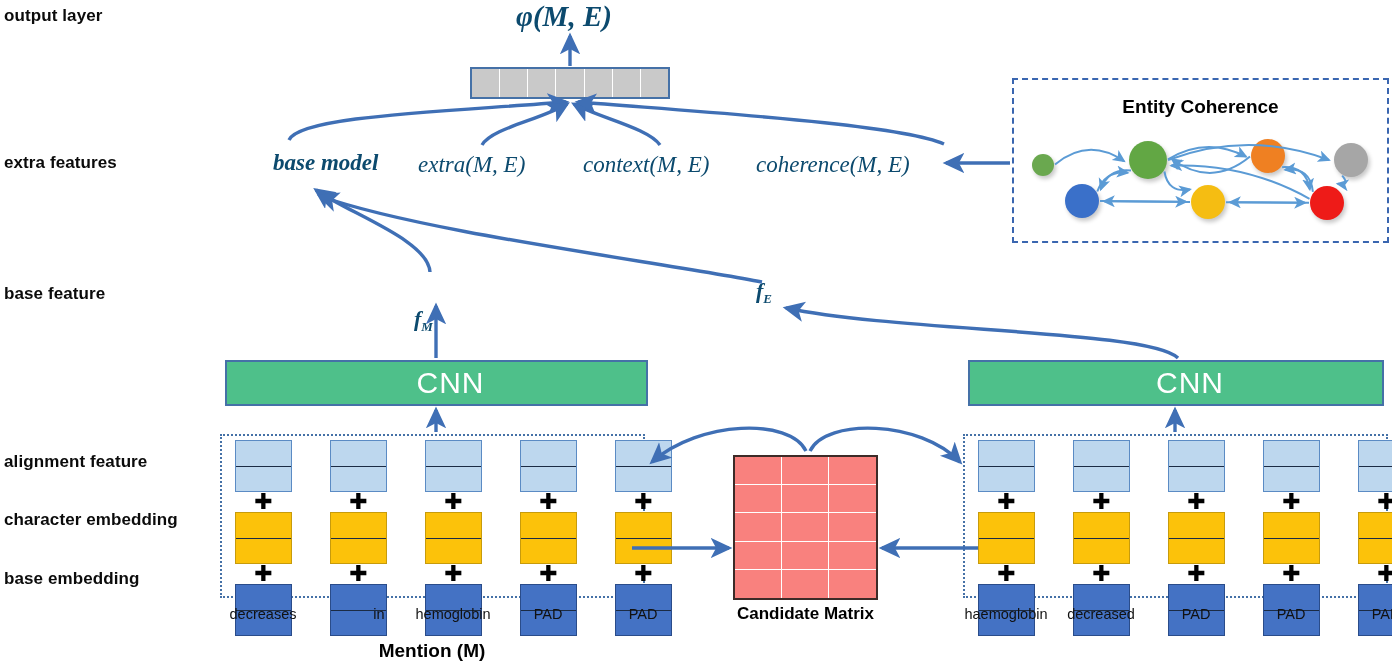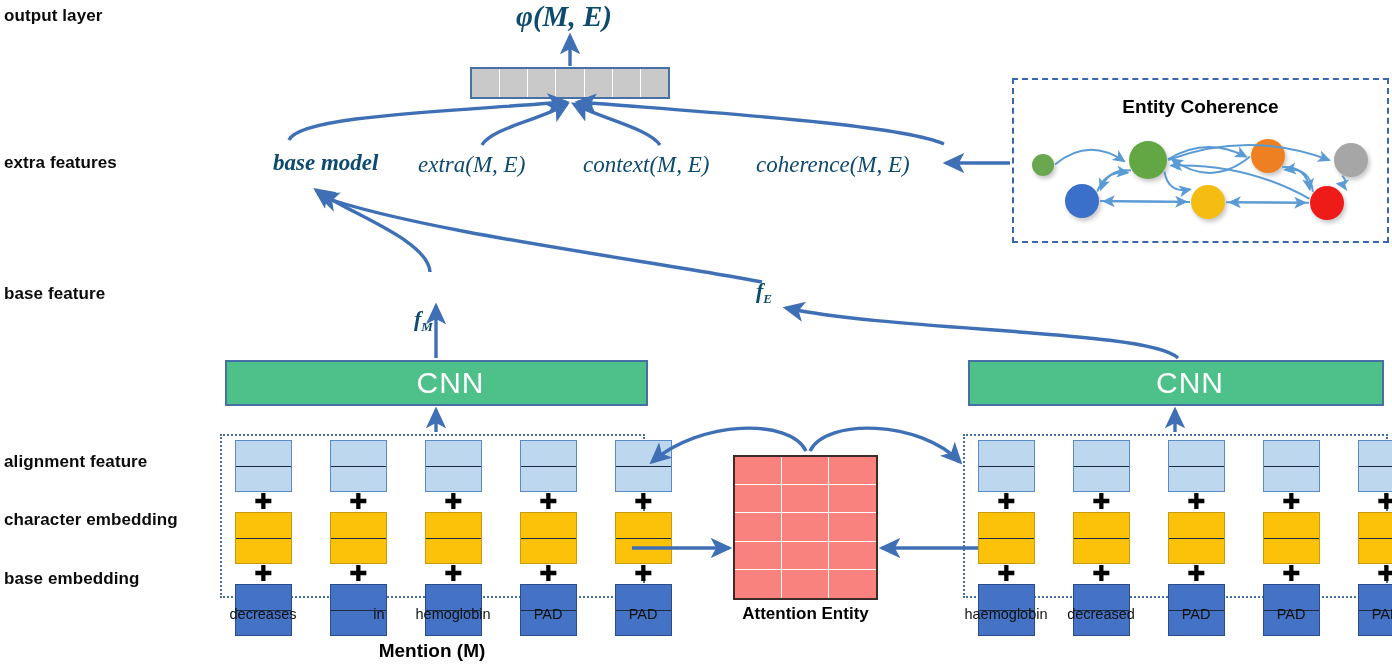--- a/index.html
+++ b/index.html
@@ -210,21 +210,21 @@
       <div></div>
       <div></div>
       <div></div>
       <div></div>
       <div></div>
       <div></div>
       <div></div>
       <div></div>
       <div></div>
     </div>
-  <div id="attnlabel">Attention Entity</div>
+  <div id="attnlabel">Candidate Matrix</div>
 
   <div id="cohbox"></div>
   <div id="cohtitle">Entity Coherence</div>
   <div id="coh-nodes">
       <div class="node" style="left: 1032px; top: 154px; width: 22px; height: 22px; background: rgb(106, 168, 79);"></div>
       <div class="node" style="left: 1129px; top: 141px; width: 38px; height: 38px; background: rgb(98, 167, 68);"></div>
       <div class="node" style="left: 1065px; top: 184px; width: 34px; height: 34px; background: rgb(58, 112, 201);"></div>
       <div class="node" style="left: 1191px; top: 185px; width: 34px; height: 34px; background: rgb(245, 189, 18);"></div>
       <div class="node" style="left: 1251px; top: 139px; width: 34px; height: 34px; background: rgb(239, 128, 34);"></div>
       <div class="node" style="left: 1310px; top: 186px; width: 34px; height: 34px; background: rgb(238, 27, 24);"></div>

